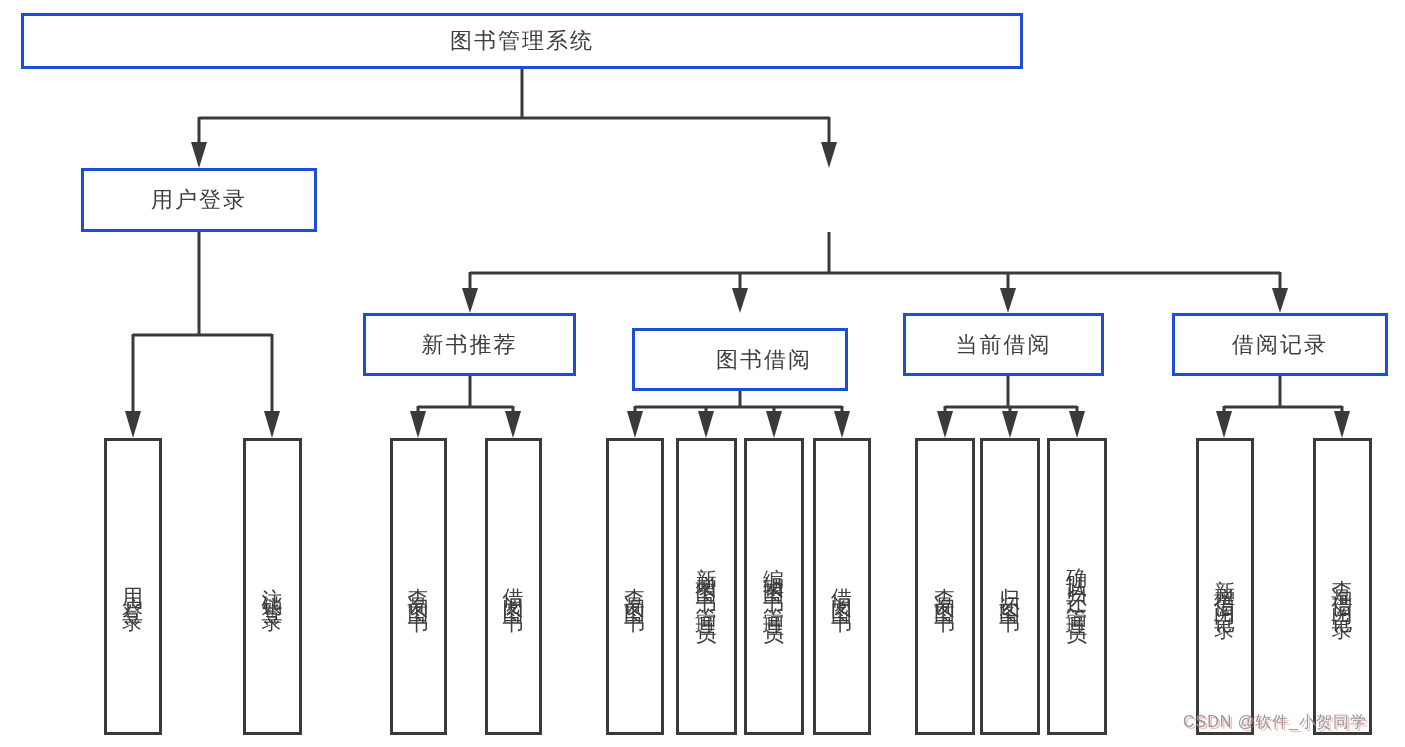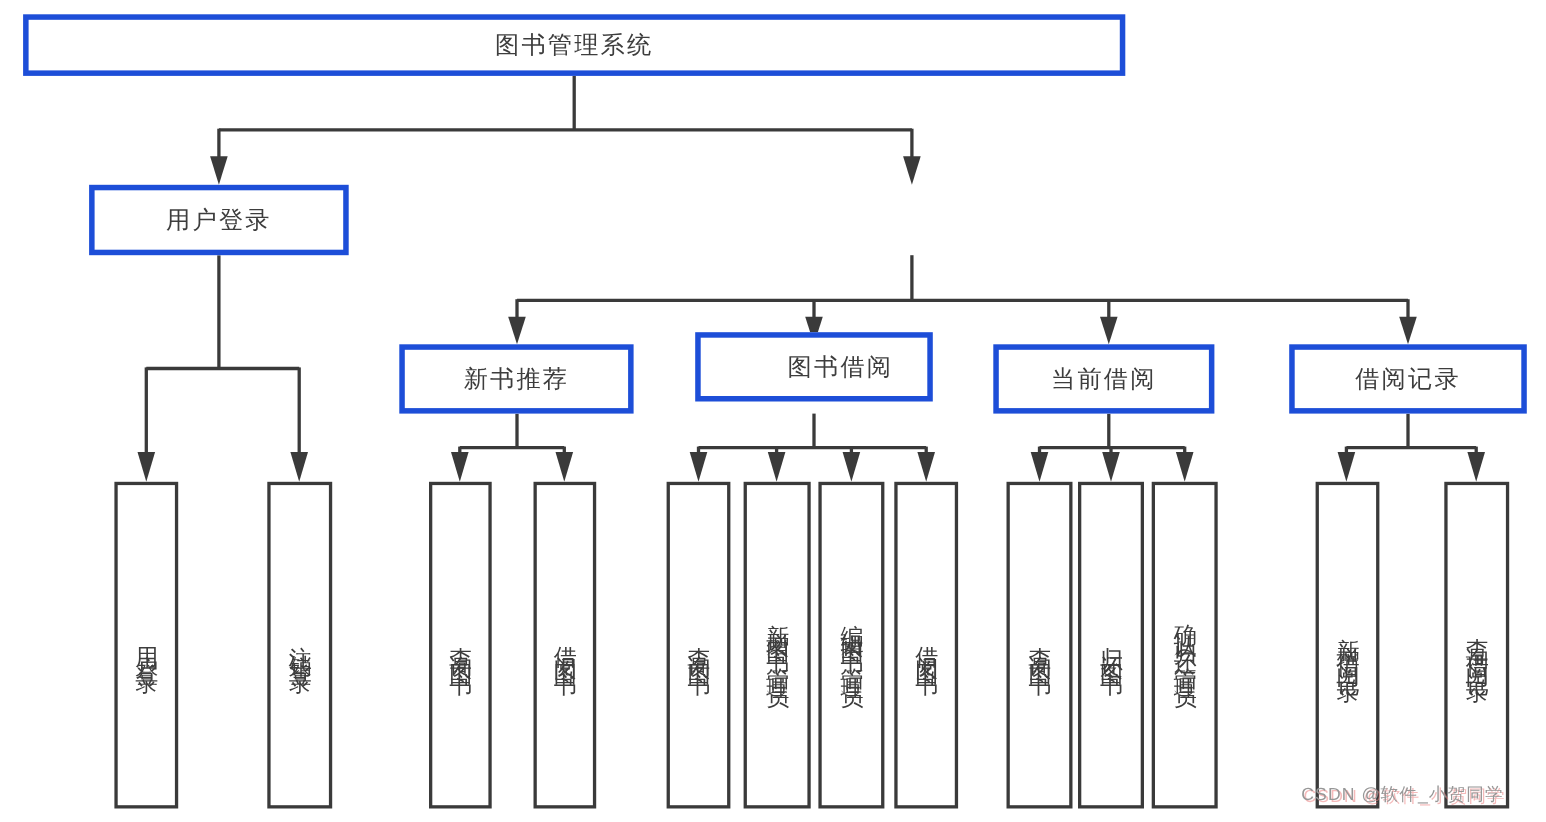--- a/index.html
+++ b/index.html
@@ -14,21 +14,21 @@
   }
   #connectors {
     position: absolute;
     left: 0; top: 0;
     width: 1405px; height: 747px;
     pointer-events: none;
   }
   .hbox {
     position: absolute;
     box-sizing: border-box;
-    border: 5px solid #1d4ed8;
+    border: 3px solid #1d4ed8;
     background: #ffffff;
     display: flex;
     align-items: center;
     justify-content: center;
     font-size: 22px;
     letter-spacing: 2px;
     color: #3d3d3d;
     z-index: 2;
   }
   .vbox {
@@ -142,21 +142,21 @@
     <span>图书管理系统</span>
   </div>
 
   <div class="hbox" style="left:81px; top:168px; width:236px; height:64px;">
     <span>用户登录</span>
   </div>
 
   <div class="hbox" style="left:363px; top:313px; width:213px; height:63px;">
     <span>新书推荐</span>
   </div>
-  <div class="hbox" style="left:632px; top:302px; width:216px; height:63px;padding-left:48px;">
+  <div class="hbox" style="left:632px; top:328px; width:216px; height:63px;padding-left:48px;">
     <span>图书借阅</span>
   </div>
   <div class="hbox" style="left:903px; top:313px; width:201px; height:63px;">
     <span>当前借阅</span>
   </div>
   <div class="hbox" style="left:1172px; top:313px; width:216px; height:63px;">
     <span>借阅记录</span>
   </div>
 
   <div class="vbox" style="left:104px; width:58px;">

